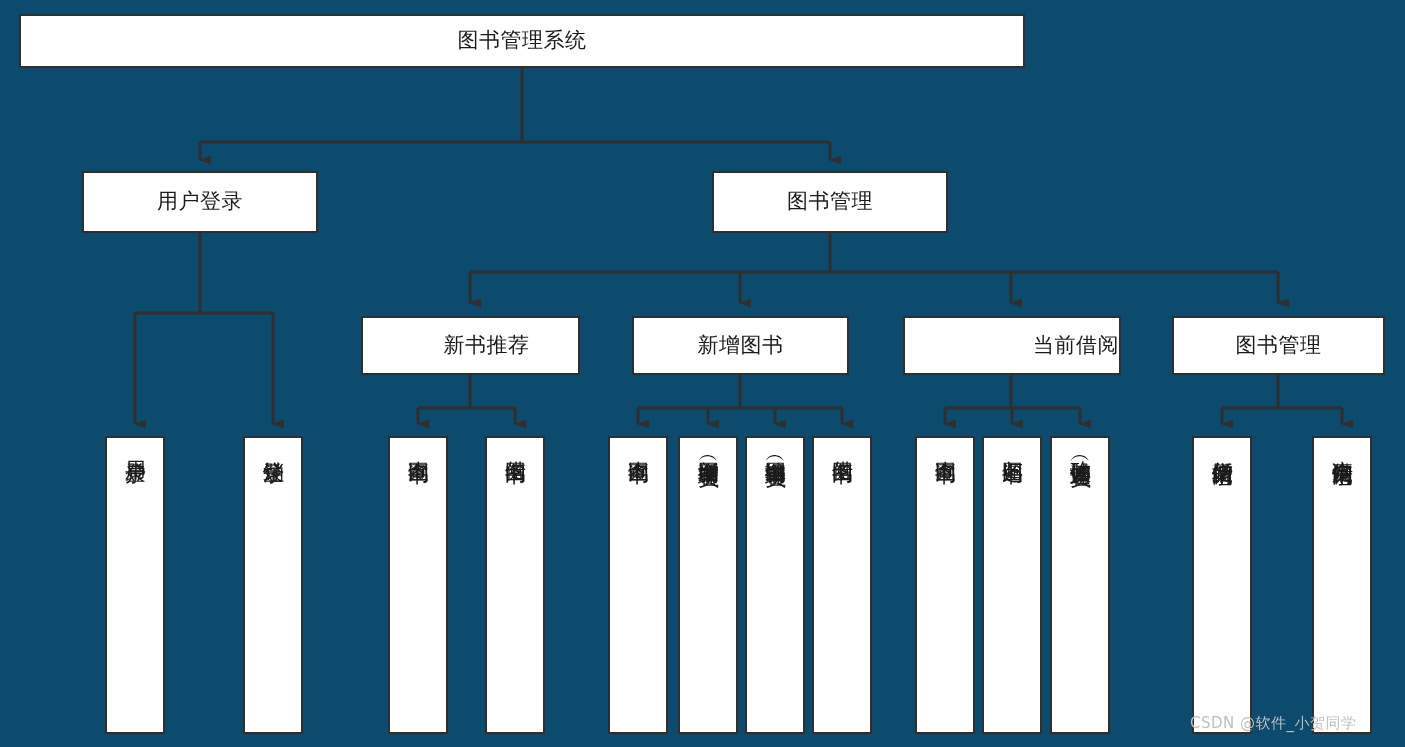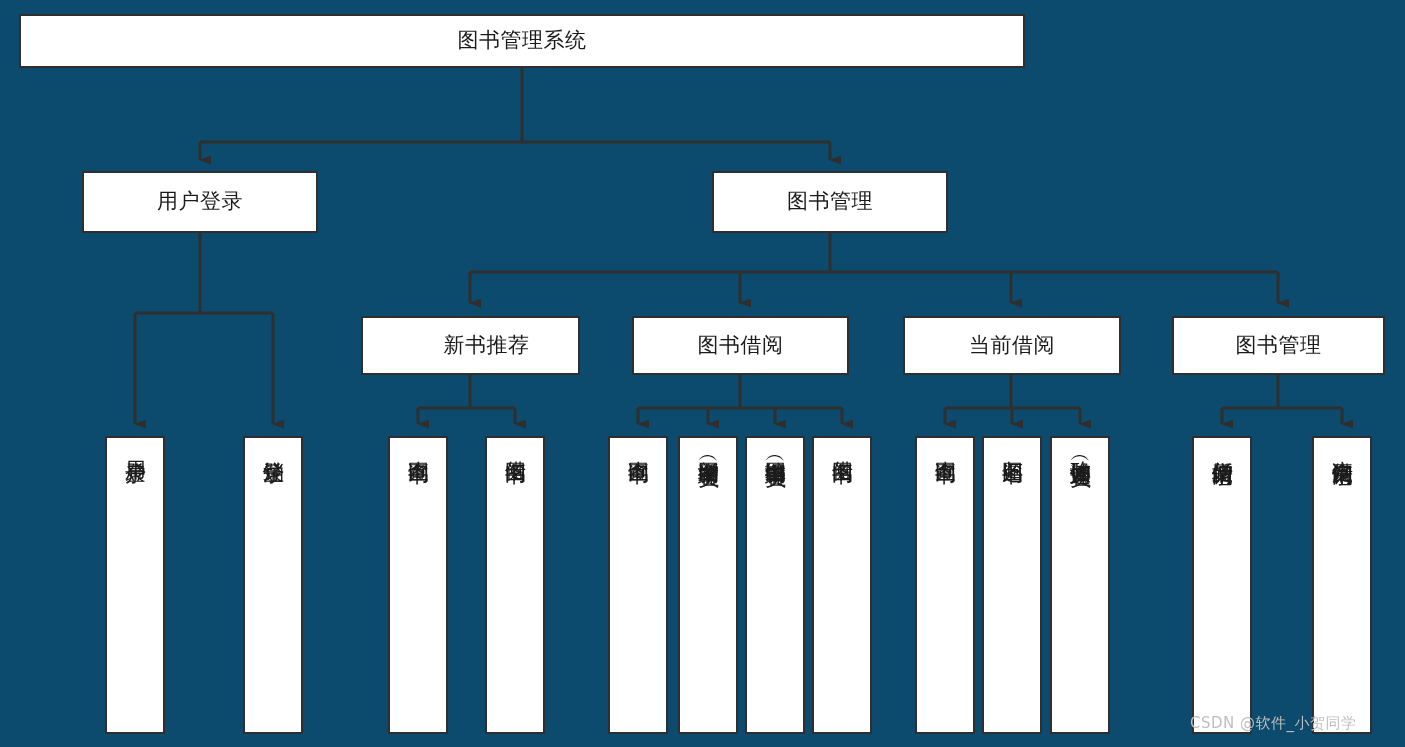--- a/index.html
+++ b/index.html
@@ -125,23 +125,23 @@
     <span class="label">用户登录</span>
   </div>
   <div class="node h" style="left:712px; top:171px; width:236px; height:62px;">
     <span class="label">图书管理</span>
   </div>
 
   <div class="node h" style="left:361px; top:316px; width:219px; height:59px;padding-left:32px;">
     <span class="label">新书推荐</span>
   </div>
   <div class="node h" style="left:632px; top:316px; width:217px; height:59px;">
-    <span class="label">图书借阅</span>
+    <span class="label">新增图书</span>
   </div>
-  <div class="node h" style="left:903px; top:316px; width:218px; height:59px;">
+  <div class="node h" style="left:903px; top:316px; width:218px; height:59px;justify-content:flex-end;">
     <span class="label">当前借阅</span>
   </div>
   <div class="node h" style="left:1172px; top:316px; width:213px; height:59px;">
     <span class="label">图书管理</span>
   </div>
 
   <div class="node v" style="left:105px; top:436px; width:60px; height:298px;">
     <span class="label">用户登录</span>
   </div>
   <div class="node v" style="left:243px; top:436px; width:60px; height:298px;">

